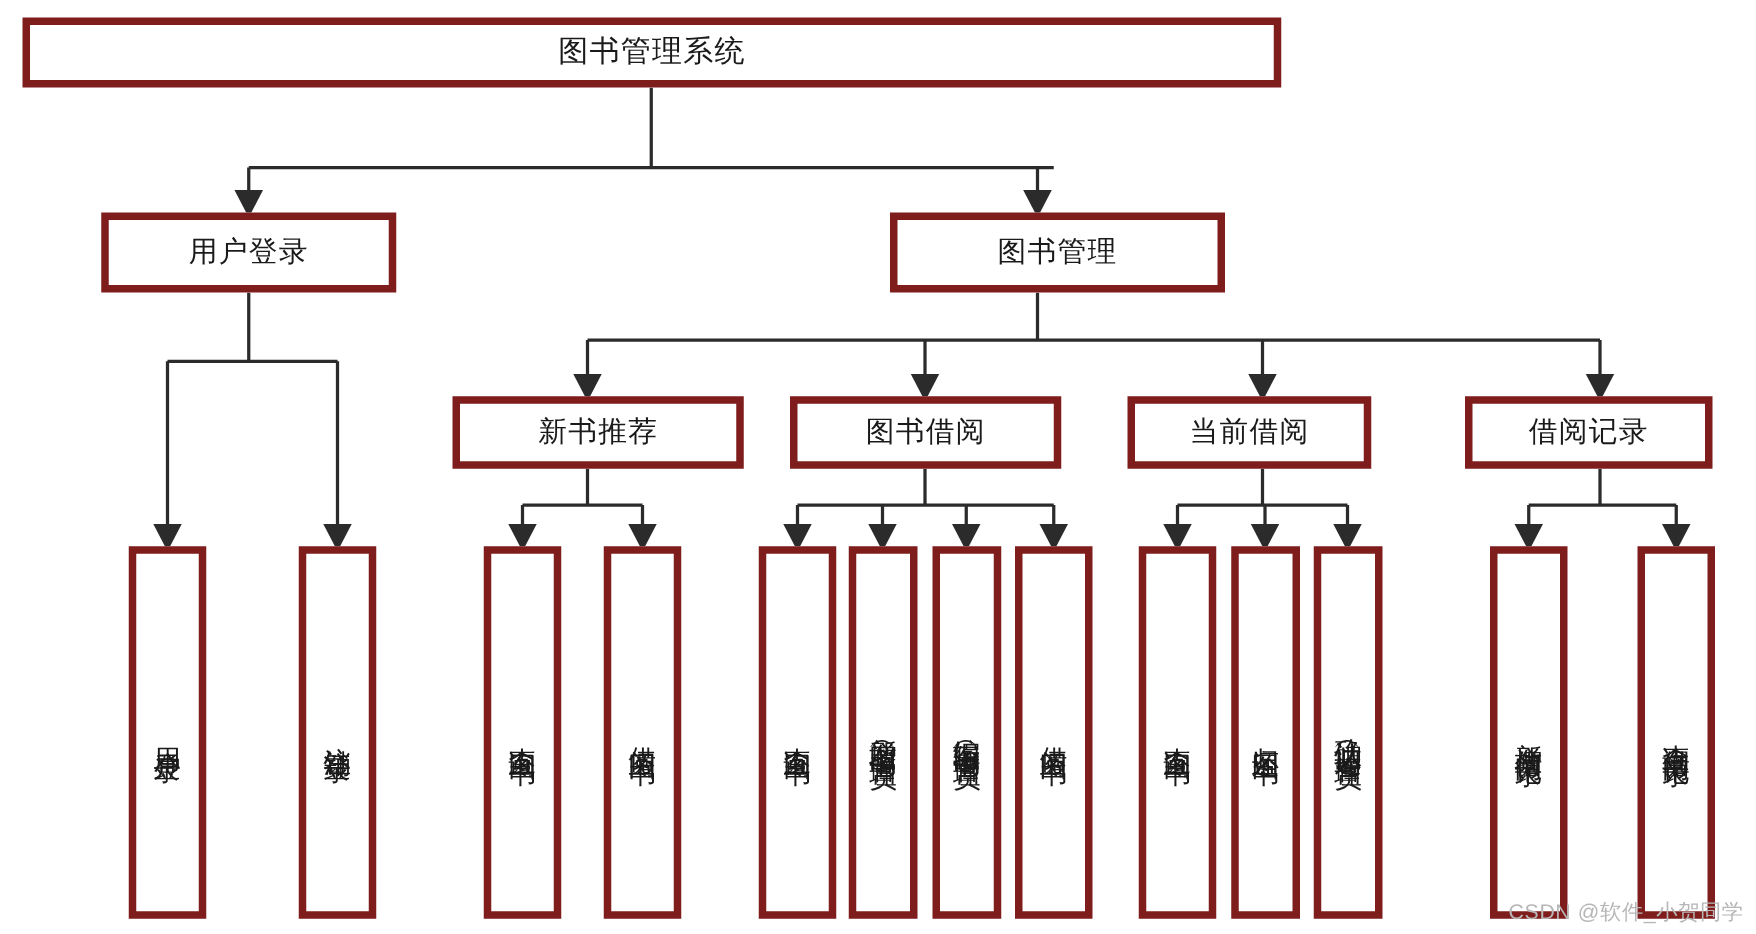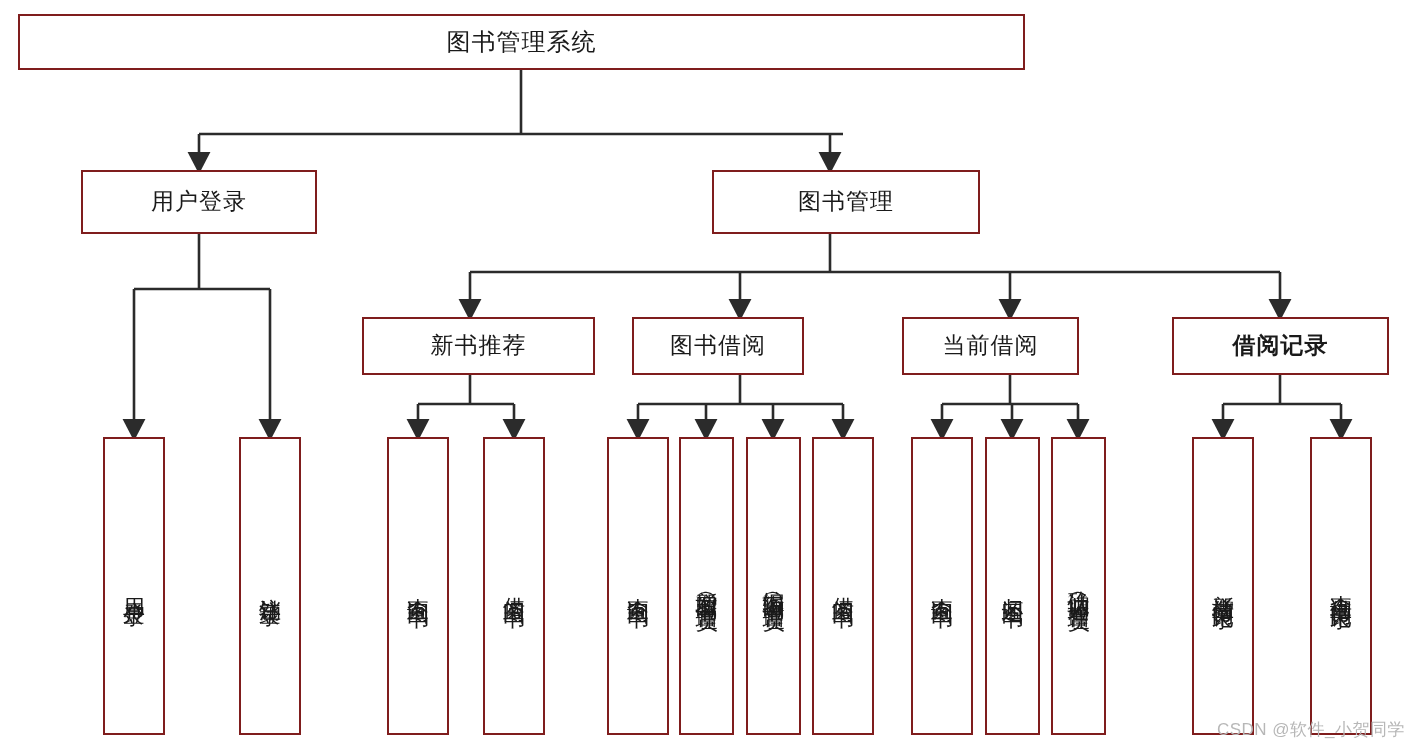--- a/index.html
+++ b/index.html
@@ -21,21 +21,21 @@
     position: absolute;
     left: 0;
     top: 0;
     width: 1405px;
     height: 747px;
     pointer-events: none;
   }
   .node {
     position: absolute;
     box-sizing: border-box;
-    border: 2px solid #7f1d1d;
+    border: 6px solid #7f1d1d;
     background: #ffffff;
     display: flex;
     align-items: center;
     justify-content: center;
     color: #1a1a1a;
     text-align: left;
   }
   .node.horiz {
     font-size: 23px;
     letter-spacing: 1px;
@@ -53,21 +53,21 @@
   }
   .vtext {
     writing-mode: vertical-rl;
     text-orientation: upright;
     letter-spacing: 3px;
     white-space: pre;
     display: block;
   }
   #watermark {
     position: absolute;
-    right: 0;
+    right: 10px;
     bottom: 6px;
     font-size: 17px;
     color: #b7b7b7;
     white-space: nowrap;
     letter-spacing: 0.5px;
   }
 </style>
 </head>
 <body>
 
@@ -130,27 +130,27 @@
   <div class="node horiz" id="n-l2-0" style="left: 81px; top: 170px; width: 236px; height: 64px;">
     <span>用户登录</span>
   </div>
   <div class="node horiz" id="n-l2-1" style="left: 712px; top: 170px; width: 268px; height: 64px;">
     <span>图书管理</span>
   </div>
 
   <div class="node horiz" id="n-l3-0" style="left: 362px; top: 317px; width: 233px; height: 58px;">
     <span>新书推荐</span>
   </div>
-  <div class="node horiz" id="n-l3-1" style="left: 632px; top: 317px; width: 172px; height: 58px;">
+  <div class="node horiz" id="n-l3-1" style="left: 632px; top: 317px; width: 217px; height: 58px;">
     <span>图书借阅</span>
   </div>
-  <div class="node horiz" id="n-l3-2" style="left: 902px; top: 317px; width: 177px; height: 58px;">
+  <div class="node horiz" id="n-l3-2" style="left: 902px; top: 317px; width: 195px; height: 58px;">
     <span>当前借阅</span>
   </div>
-  <div class="node horiz" id="n-l3-3" style="left: 1172px; top: 317px; width: 217px; height: 58px; font-weight: bold;">
+  <div class="node horiz" id="n-l3-3" style="left: 1172px; top: 317px; width: 198px; height: 58px;">
     <span>借阅记录</span>
   </div>
 
   <div class="node leaf" id="n-lf-0" style="left: 103px; top: 437px; width: 62px; height: 298px;">
     <span class="vtext">用户登录</span>
   </div>
   <div class="node leaf" id="n-lf-1" style="left: 239px; top: 437px; width: 62px; height: 298px;">
     <span class="vtext">注销登录</span>
   </div>
   <div class="node leaf" id="n-lf-2" style="left: 387px; top: 437px; width: 62px; height: 298px;">

